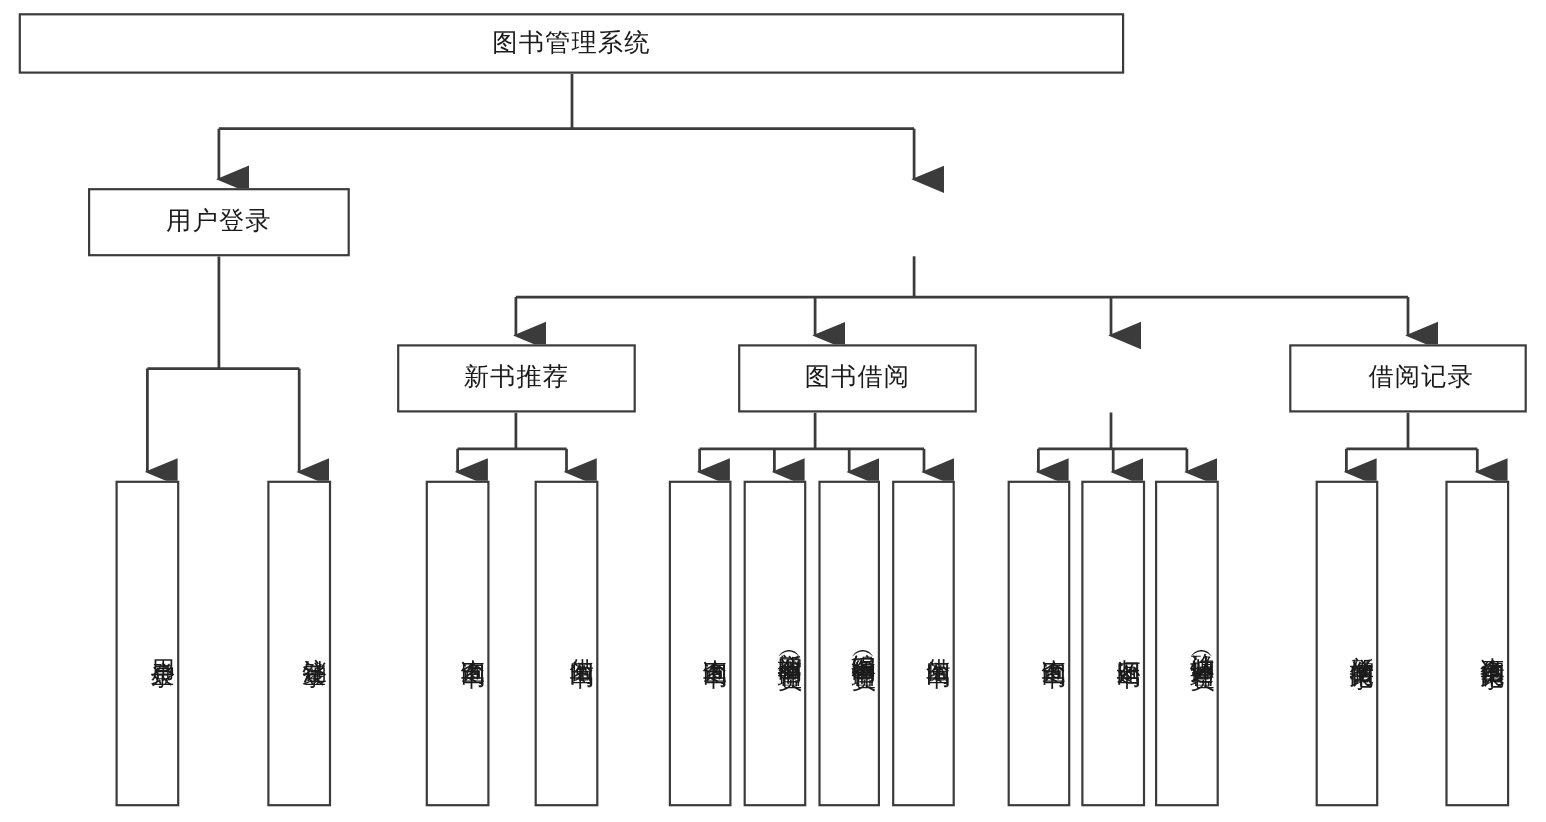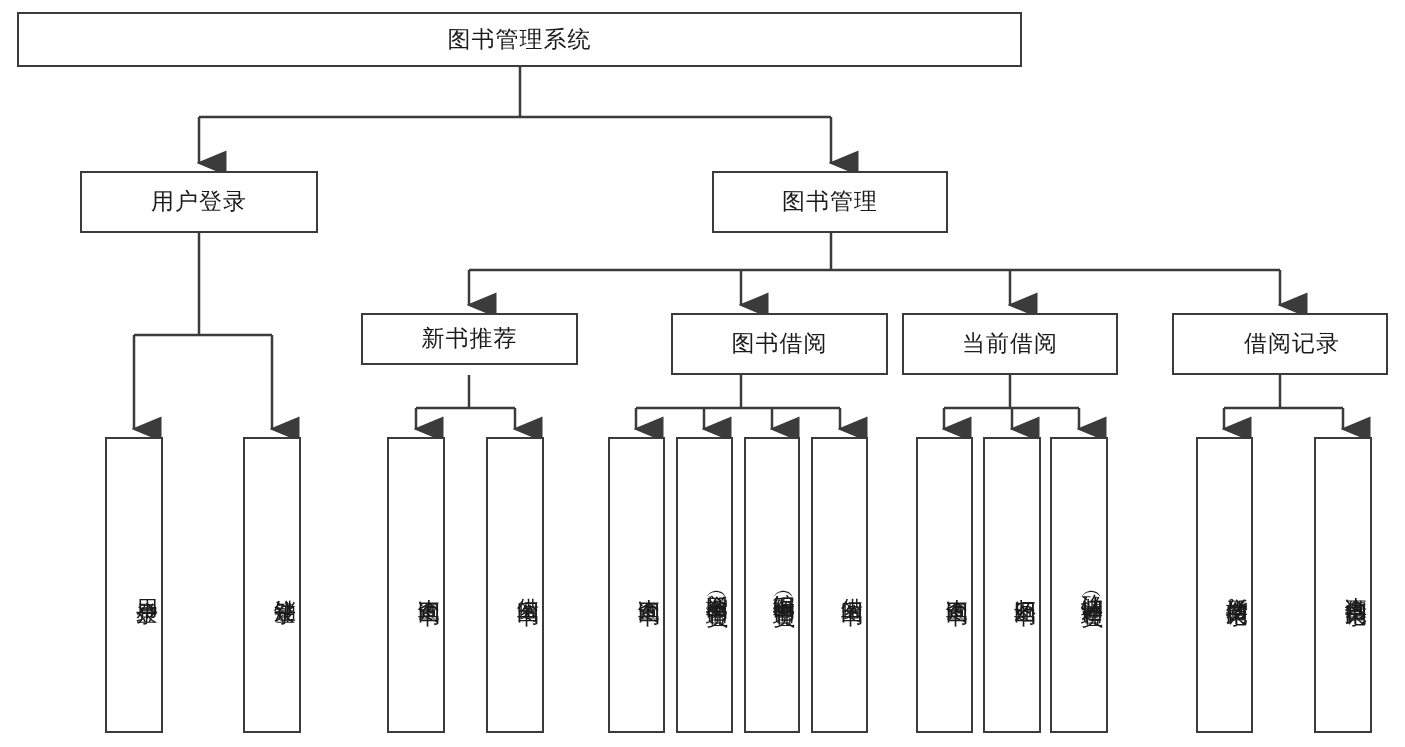--- a/index.html
+++ b/index.html
@@ -122,32 +122,26 @@
     </g>
   </svg>
 
   <div class="node horiz" style="left:17px; top:12px; width:1005px; height:55px;">
     <span>图书管理系统</span>
   </div>
 
   <div class="node horiz" style="left:80px; top:171px; width:238px; height:62px;">
     <span>用户登录</span>
   </div>
-  <div class="node horiz" style="left:712px; top:171px; width:236px; height:62px;">
-    <span>图书管理</span>
-  </div>
 
-  <div class="node horiz" style="left:361px; top:313px; width:217px; height:52px;">
+  <div class="node horiz" style="left:361px; top:313px; width:217px; height:62px;">
     <span>新书推荐</span>
   </div>
   <div class="node horiz" style="left:633px; top:313px; width:217px; height:62px;margin-left:38px;">
     <span>图书借阅</span>
-  </div>
-  <div class="node horiz" style="left:902px; top:313px; width:216px; height:62px;">
-    <span>当前借阅</span>
   </div>
   <div class="node horiz" style="left:1172px; top:313px; width:216px; height:62px;padding-left:24px;">
     <span>借阅记录</span>
   </div>
 
   <div class="node vert" style="left:105px; top:437px; width:58px; height:296px;">
     <span class="vtext">用户登录</span>
   </div>
   <div class="node vert" style="left:243px; top:437px; width:58px; height:296px;">
     <span class="vtext">注销登录</span>

